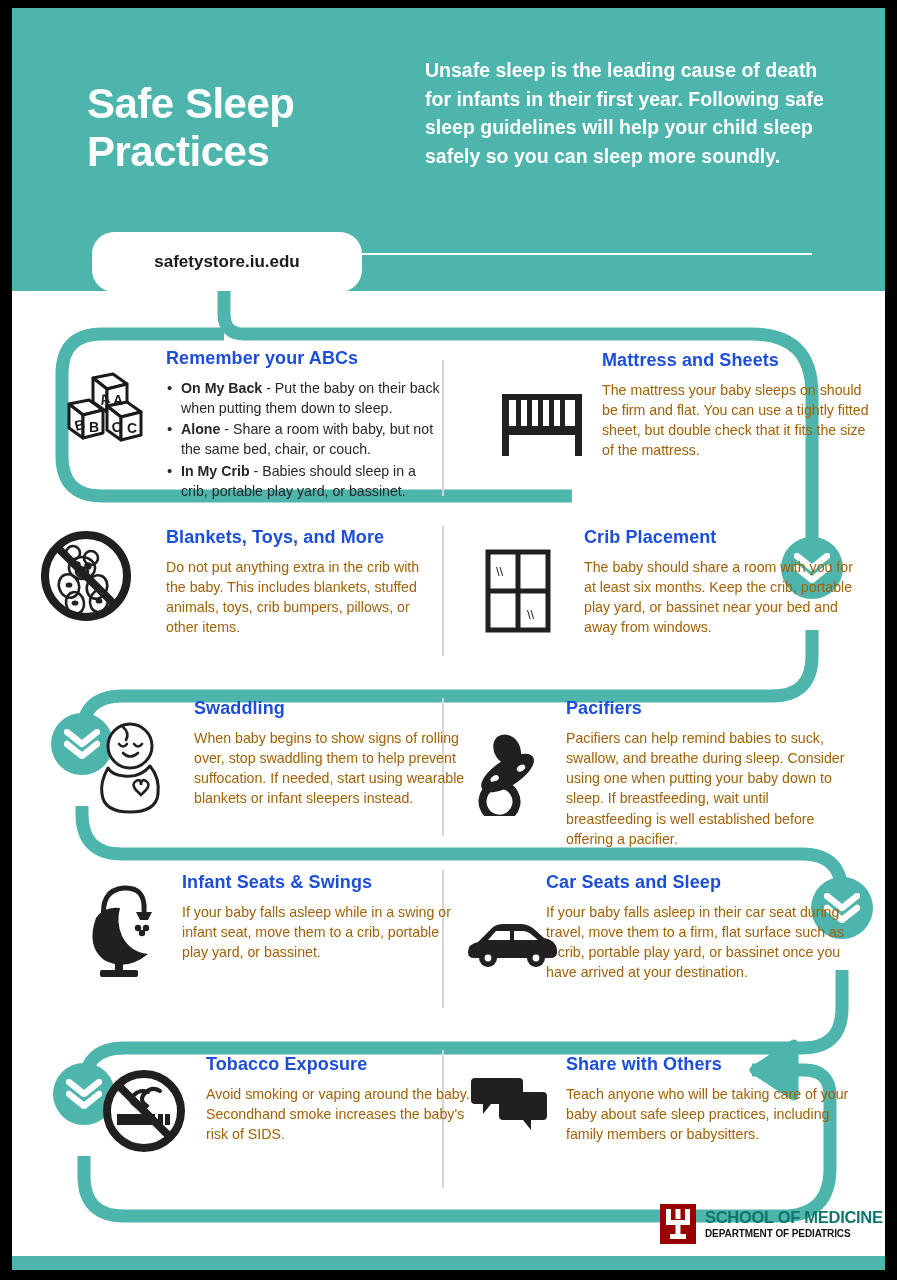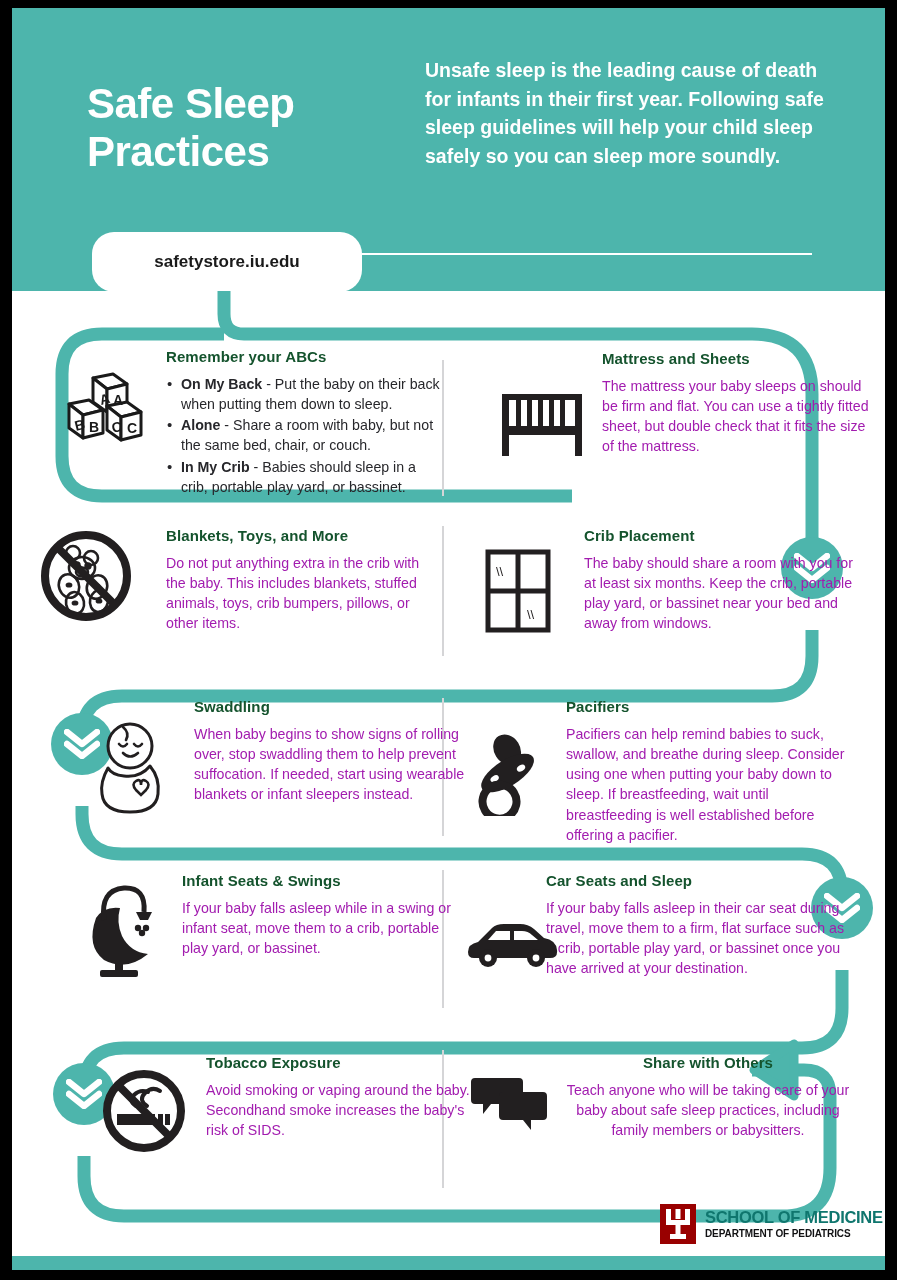--- a/index.html
+++ b/index.html
@@ -80,25 +80,25 @@
   .cell-inner { position: relative; }
 
   .card-icon {
     position: absolute; left: 0; top: 0;
     width: 104px;
     display: flex; align-items: flex-start; justify-content: center;
   }
   .card-body { margin-left: 112px; }
 
   .card-title {
-    font-size: 15px; font-weight: 700; color: #14532d;
+    font-size: 18px; font-weight: 700; color: #1d4ed8;
     margin-bottom: 9px; letter-spacing: 0.1px;
   }
   .card-text {
-    font-size: 14.2px; color: #a21caf; line-height: 1.42;
+    font-size: 14.2px; color: #a16207; line-height: 1.42;
   }
   .card-list { list-style: none; }
   .card-list li {
     position: relative;
     padding-left: 15px;
     font-size: 14.2px; color: #27272b; line-height: 1.42;
     margin-bottom: 1px;
   }
   .card-list li::before {
     content: "\2022";
@@ -453,21 +453,21 @@
     <div class="cell cell-right" style="left:448px;">
       <div class="cell-inner">
         <div class="card-icon" style="top:24px; width:98px;">
           <svg width="80" height="56" viewBox="0 0 80 56">
             <g fill="#221f20">
               <path d="M2 4 Q2 0 6 0 L50 0 Q54 0 54 4 L54 22 Q54 26 50 26 L22 26 L14 36 L14 26 L6 26 Q2 26 2 22 Z"></path>
               <path d="M30 18 Q30 14 34 14 L74 14 Q78 14 78 18 L78 38 Q78 42 74 42 L62 42 L62 52 L54 42 L34 42 Q30 42 30 38 Z"></path>
             </g>
           </svg>
         </div>
-        <div class="card-body" style="margin-left:106px;text-align:center;">
+        <div class="card-body" style="margin-left:106px;">
           <div class="card-title">Share with Others</div>
           <div class="card-text">Teach anyone who will be taking care of your baby about safe sleep practices, including family members or babysitters.</div>
         </div>
       </div>
     </div>
   </div>
 
   <div id="footer-logo">
     <div id="iu-trident">
       <svg width="24" height="30" viewBox="0 0 24 30">

